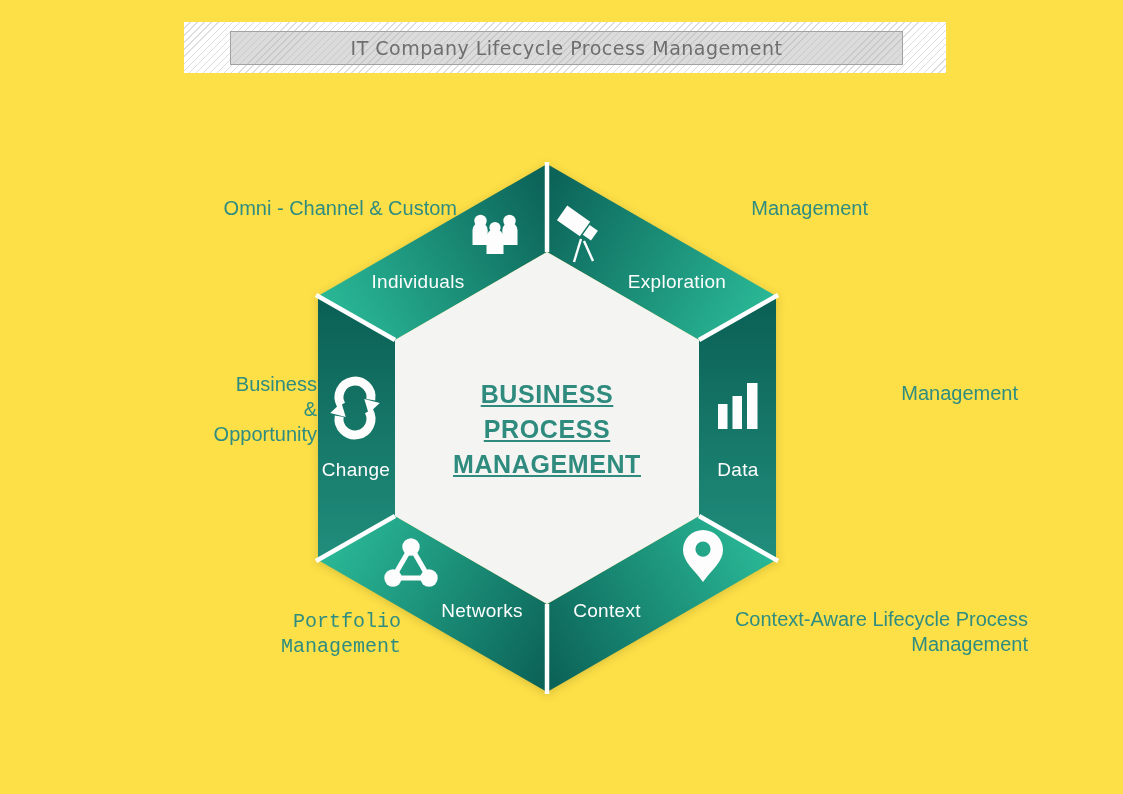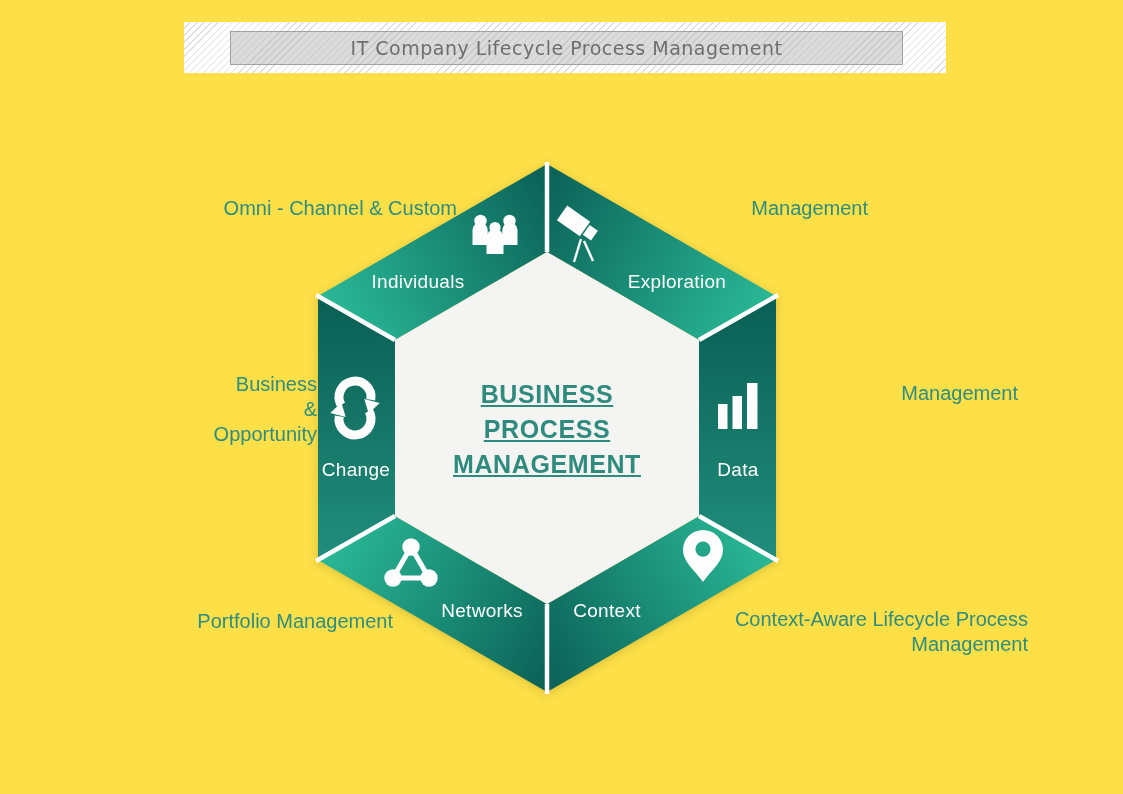--- a/index.html
+++ b/index.html
@@ -23,21 +23,21 @@
   
   .center-label{position:absolute;left:397px;top:377px;width:300px;text-align:center;
                 color:#2e8b7e;font-weight:bold;font-size:25px;line-height:35px;letter-spacing:.6px;text-decoration:underline;}
 
   
   .outer-label{position:absolute;text-align:right;color:#2e8c80;font-size:20px;line-height:25px;}
   .ol-omni{left:137px;top:196px;width:320px;}
   .ol-opportunity{left:668px;top:196px;width:200px;}
   .ol-process{left:766px;top:381px;width:252px;}
   .ol-analysis{left:117px;top:372px;width:200px;}
-  .ol-portfolio{left:153px;top:609px;width:240px;}
+  .ol-portfolio{left:161px;top:609px;width:240px;font-family:Liberation Mono, monospace;}
   .ol-context{left:720px;top:607px;width:308px;}
 </style>
 </head>
 <body>
 
 <div class="stage">
 
   <div class="banner">
     <div class="title-box">
       <span class="title-text">IT Company Lifecycle Process Management</span>

